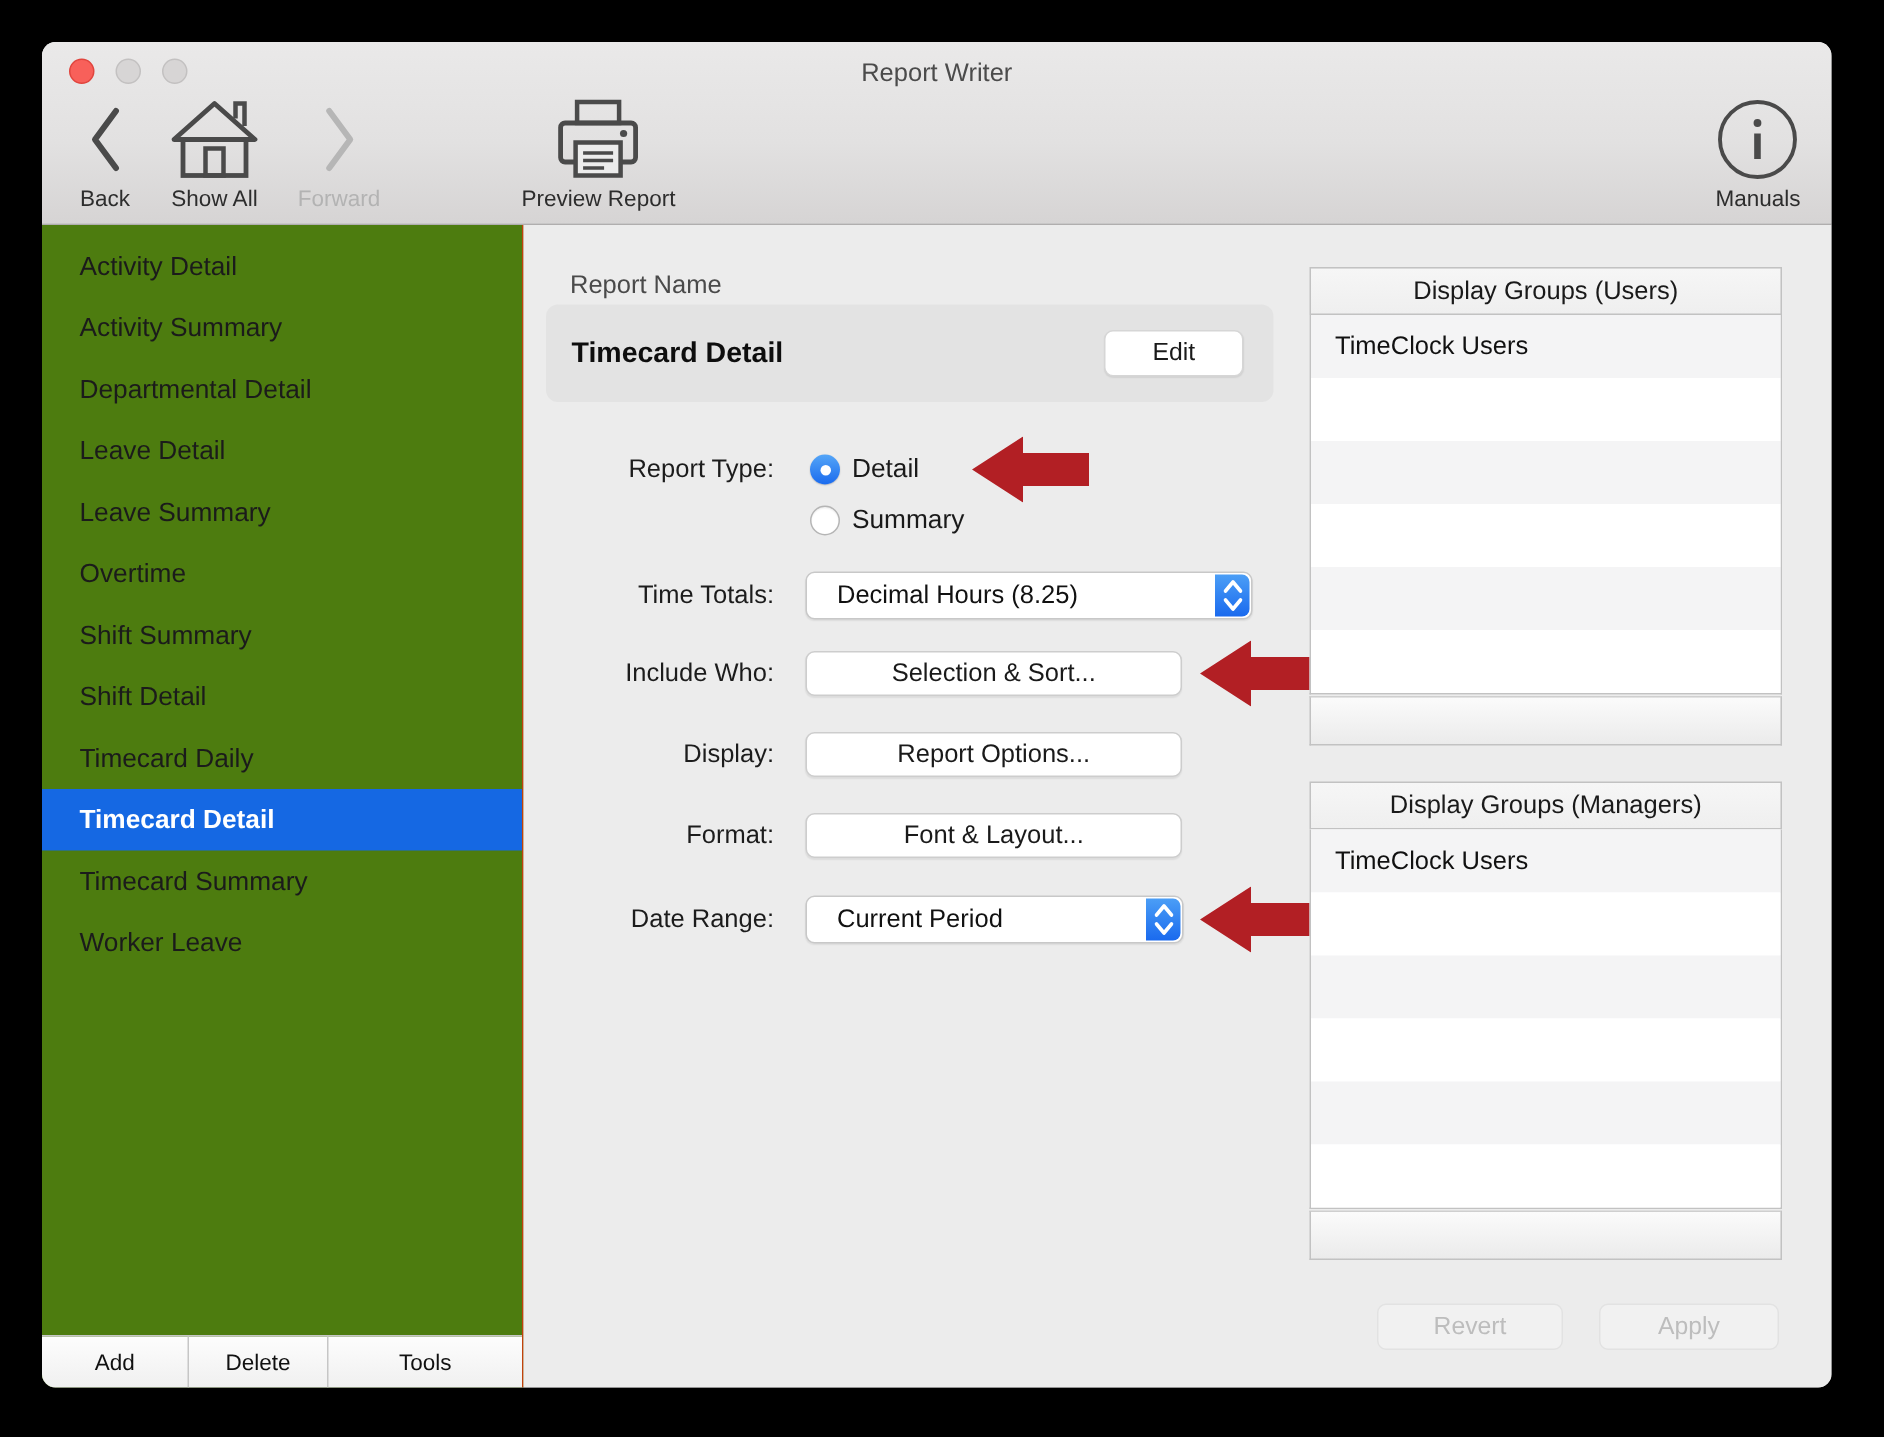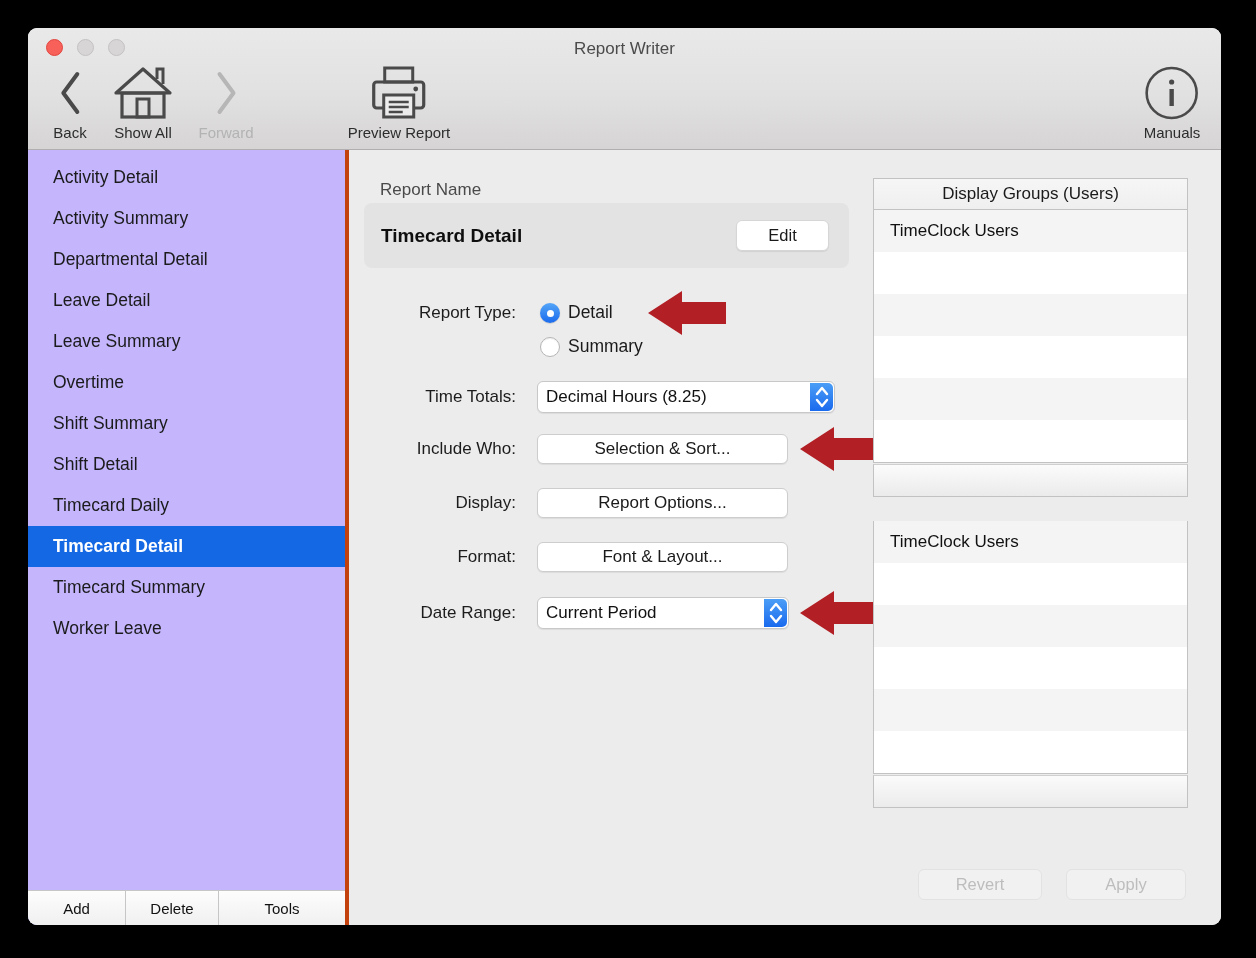--- a/index.html
+++ b/index.html
@@ -34,21 +34,21 @@
     cursor:default;
   }
   .tb-icon { height:58px; display:flex; align-items:center; justify-content:center; }
   .tb-label { font-size:15px; color:#2d2d2d; margin-top:2px; white-space:nowrap; }
   .tb-btn.disabled .tb-label { color:#b3b3b3; }
   .tb-icon svg { display:block; }
 
   
   .sidebar {
     position:absolute; left:0; top:122px; bottom:0; width:321px;
-    background:#c4b5fd; border-right:4px solid #c2410c;
+    background:#4d7c0f; border-right:1px solid #c2410c;
   }
   .side-list { position:absolute; top:7px; left:0; right:0; }
   .side-item {
     height:41px; line-height:41px; padding-left:25px;
     font-size:17.5px; color:#1b1b1b; white-space:nowrap;
   }
   .side-item.selected { background:#1568e3; color:#fff; font-weight:bold; }
   .side-footer {
     position:absolute; left:0; right:0; bottom:0; height:35px;
     border-top:1px solid #c6c6c6;
@@ -100,21 +100,21 @@
   .pushbtn {
     position:absolute; height:30px; background:#fff; border:1px solid #cdcdcd; border-radius:6px;
     box-shadow:0 1px 1px rgba(0,0,0,.07);
     display:flex; align-items:center; justify-content:center;
     font-size:17px; color:#1a1a1a; cursor:default;
   }
 
   .select {
     position:absolute; height:32px; background:#fff; border:1px solid #c8c8c8; border-radius:6px;
     box-shadow:0 1px 1px rgba(0,0,0,.07);
-    display:flex; align-items:center; padding-left:8px;
+    display:flex; align-items:center; padding-left:20px;
     font-size:17px; color:#111; cursor:default;
   }
   .stepper {
     position:absolute; right:1px; top:1px; bottom:1px; width:23px;
     border-radius:0 5px 5px 0;
     background:linear-gradient(180deg,#4b9ef6,#1a6aee);
     display:flex; align-items:center; justify-content:center;
   }
 
   .red-arrow { position:absolute; width:78px; height:44px; }
@@ -297,20 +297,21 @@
         <div class="prow w"></div>
         <div class="prow g"></div>
         <div class="prow w"></div>
         <div class="prow g"></div>
         <div class="prow w"></div>
       </div>
       <div class="panel-footer"></div>
     </div>
 
     <div class="panel" style="top:371px;">
+      <div class="panel-header">Display Groups (Managers)</div>
       <div class="panel-list">
         <div class="prow g">TimeClock Users</div>
         <div class="prow w"></div>
         <div class="prow g"></div>
         <div class="prow w"></div>
         <div class="prow g"></div>
         <div class="prow w"></div>
       </div>
       <div class="panel-footer"></div>
     </div>

